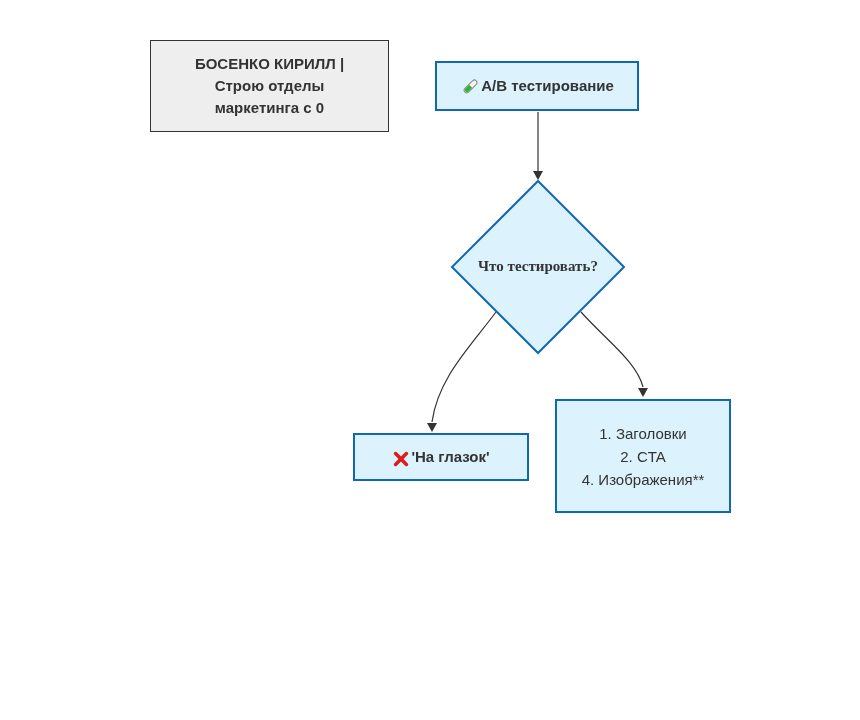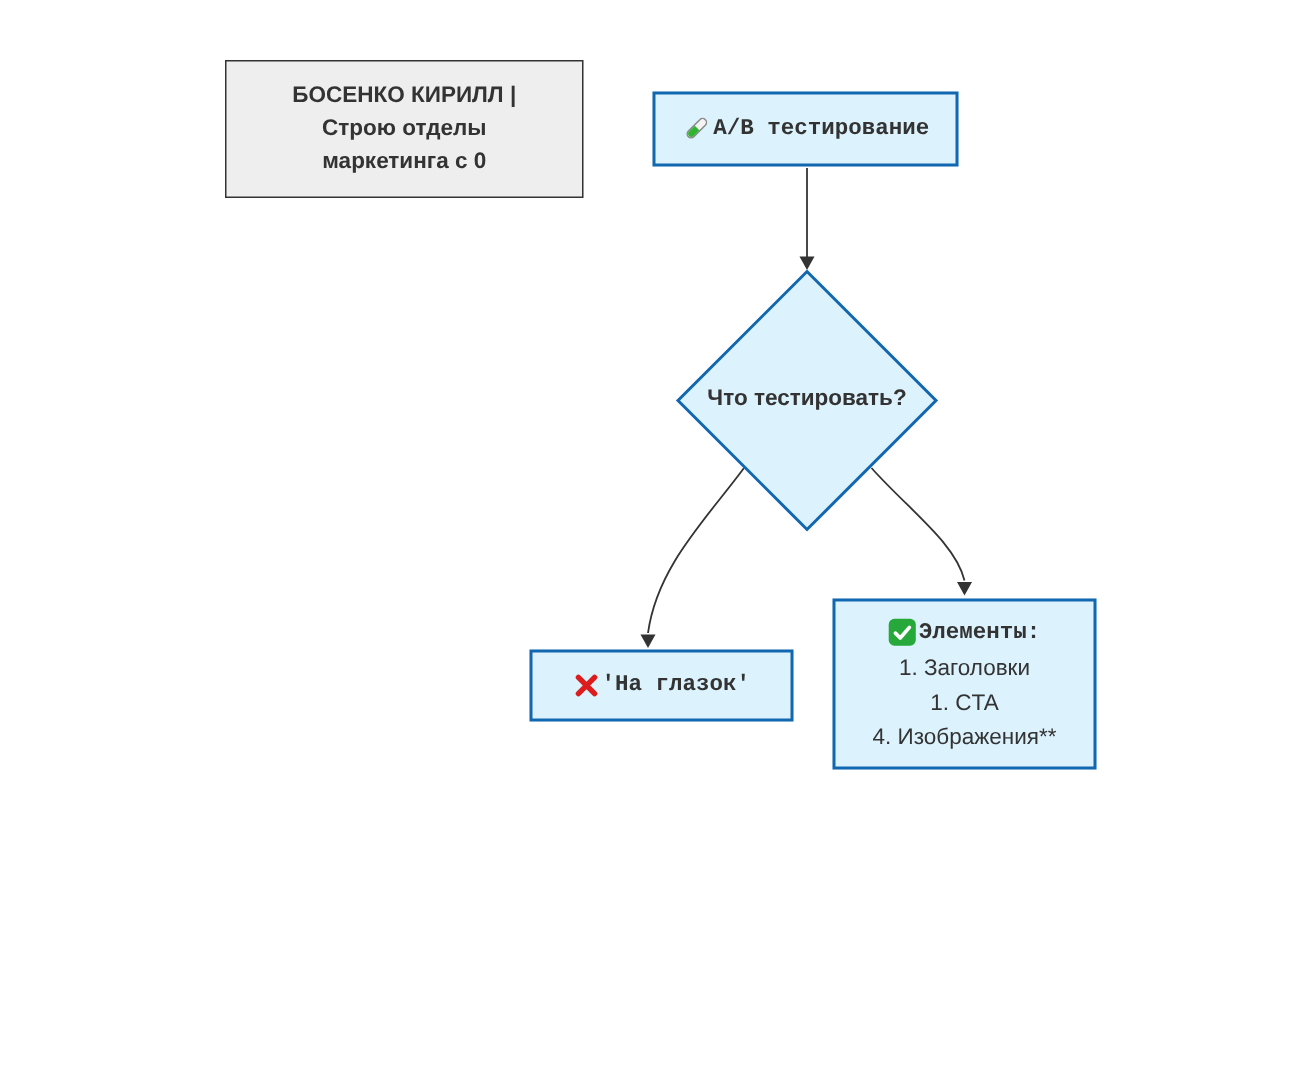--- a/index.html
+++ b/index.html
@@ -35,23 +35,23 @@
     background: #dcf2fd;
     border: 2px solid #1268b0;
   }
   .ab-node { left: 435px; top: 61px; width: 204px; height: 50px; }
   .na-glazok-node { left: 353px; top: 433px; width: 176px; height: 48px; }
   .elements-node { left: 555px; top: 399px; width: 176px; height: 114px; padding: 4px 6px; }
   .diamond-label {
     position: absolute;
     left: 447px; top: 255px; width: 182px;
     text-align: center;
-    font-size: 15px; font-weight: bold; line-height: 22px;
+    font-size: 15px; font-weight: bold; line-height: 22px; font-family: Liberation Serif, serif;
   }
-  .icon-row { display: flex; align-items: center; justify-content: center; gap: 1px; font-family: Liberation Mono, monospace; }
+  .icon-row { display: flex; align-items: flex-end; justify-content: center; gap: 1px; }
   .icon { display: inline-flex; flex: 0 0 auto; }
   .list-item { font-weight: normal; line-height: 23px; }
   .elements-title { line-height: 24px; }
 </style>
 </head>
 <body>
 
 <div class="canvas">
 
   <svg class="edges" width="860" height="720" viewBox="0 0 860 720">
@@ -95,27 +95,18 @@
       <span class="icon">
         <svg width="18" height="18" viewBox="0 0 20 20">
           <path d="M4 4 L16 16 M16 4 L4 16" stroke="#dd1d1d" stroke-width="4" stroke-linecap="round" fill="none"></path>
         </svg>
       </span>
       <span>'На глазок'</span>
     </div>
   </div>
 
   <div class="node blue-box elements-node">
-    <div class="icon-row elements-title">
-      <span class="icon">
-        <svg width="19" height="19" viewBox="0 0 20 20">
-          <rect x="0.5" y="0.5" width="19" height="19" rx="4" fill="#27a83b"></rect>
-          <path d="M5.2 10.6 L8.6 14 L15 6.6" stroke="#ffffff" stroke-width="2.6" fill="none" stroke-linecap="round" stroke-linejoin="round"></path>
-        </svg>
-      </span>
-      <span>Элементы:</span>
-    </div>
     <div class="list-item">1. Заголовки</div>
-    <div class="list-item">1. CTA</div>
+    <div class="list-item">2. CTA</div>
     <div class="list-item">4. Изображения**</div>
   </div>
 
 </div>
 
 </body></html>

